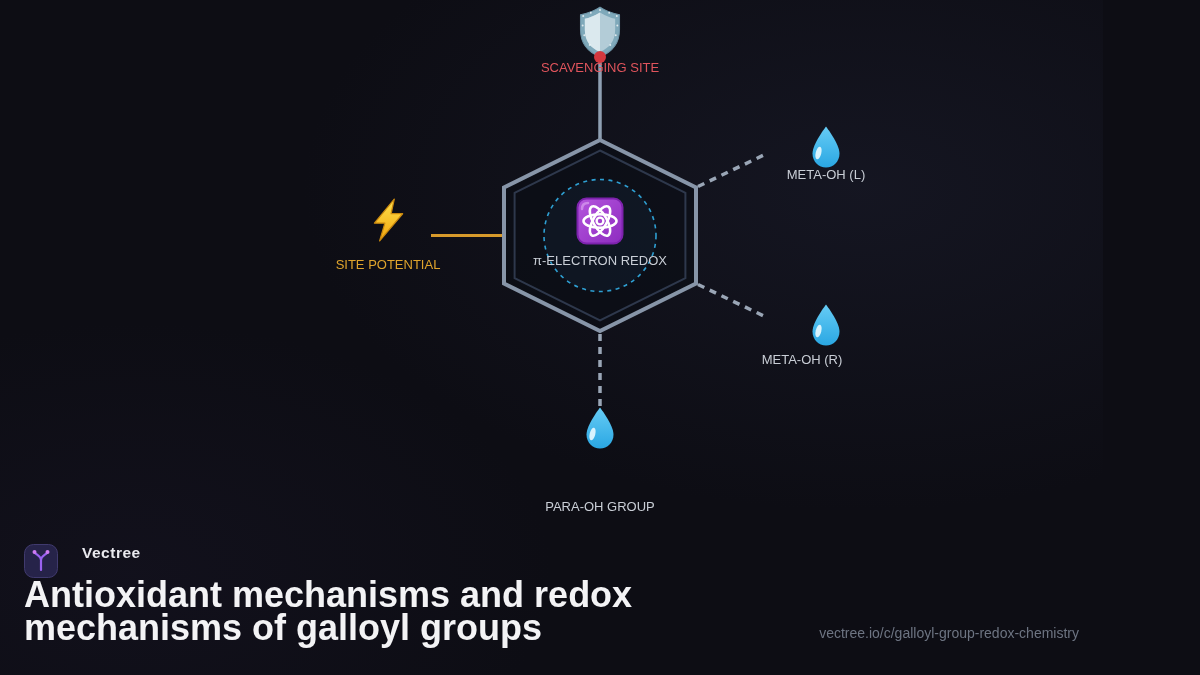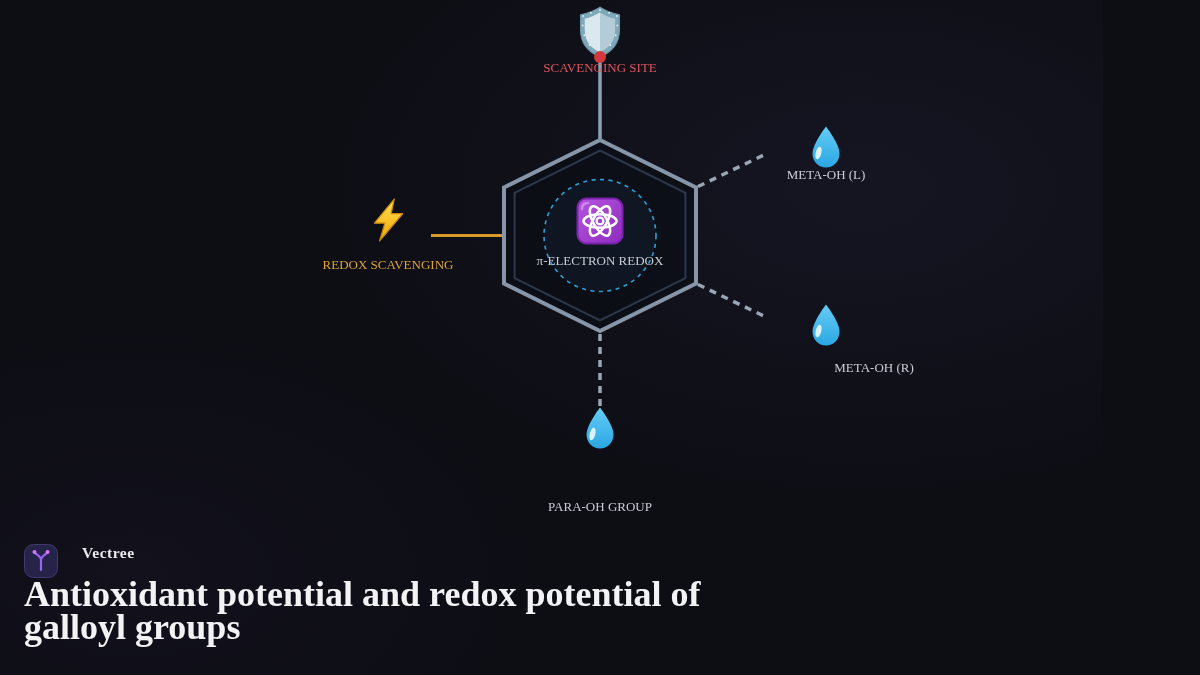--- a/index.html
+++ b/index.html
@@ -2,21 +2,21 @@
 <html><head>
 <meta charset="utf-8">
 <style>
   html,body{margin:0;padding:0;background:#0d0d14;}
   .canvas{
     position:relative;width:1103px;height:675px;overflow:hidden;
     background:
       radial-gradient(900px 520px at 78% 28%, rgba(30,32,50,0.45), rgba(0,0,0,0) 62%),
       radial-gradient(700px 420px at 12% 85%, rgba(25,22,40,0.40), rgba(0,0,0,0) 60%),
       #0d0d14;
-    font-family:Liberation Serif, serif;
+    font-family:Liberation Sans, sans-serif;
   }
   .conn{position:absolute;left:0;top:0;z-index:1;}
   .icon{position:absolute;z-index:3;}
   .node-label{
     position:absolute;z-index:3;transform:translateX(-50%);
     font-size:13px;white-space:nowrap;color:#c9ced6;
   }
   .c-red{color:#e0545c;}
   .c-amber{color:#dfa42c;}
   .c-gray{color:#c9ced6;}
@@ -79,21 +79,21 @@
     <svg width="46" height="46" viewBox="0 0 44 44">
       <defs>
         <linearGradient id="boltGrad" x1="0" y1="0" x2="0" y2="1">
           <stop offset="0" stop-color="#ffe14d"></stop>
             <stop offset="1" stop-color="#f2a50c"></stop>
         </linearGradient>
       </defs>
       <path d="M28,2 L9,25 L19,25 L14,42 L36,16 L25,16 Z" fill="url(#boltGrad)" stroke="#c9880e" stroke-width="1.2" stroke-linejoin="round"></path>
     </svg>
   </div>
-  <div class="node-label c-amber" style="left:388px;top:257px;">REDOX SCAVENGING</div>
+  <div class="node-label c-amber" style="left:388px;top:257px;">SITE POTENTIAL</div>
 
   <div class="icon" style="left:576px;top:197px;">
     <svg width="48" height="48" viewBox="0 0 48 48">
       <defs>
         <linearGradient id="atomGrad" x1="0" y1="0" x2="1" y2="1">
           <stop offset="0" stop-color="#b455dd"></stop>
             <stop offset="1" stop-color="#8e2cc0"></stop>
         </linearGradient>
       </defs>
       <rect x="1.5" y="1.5" width="45" height="45" rx="9" fill="url(#atomGrad)" stroke="#7d22ad" stroke-width="2"></rect>
@@ -121,21 +121,21 @@
     </svg>
   </div>
   <div class="node-label c-gray" style="left:826px;top:167px;">META-OH (L)</div>
 
   <div class="icon" style="left:809px;top:303px;">
     <svg width="34" height="44" viewBox="0 0 34 44">
       <path d="M17,1.5 C17,1.5 3.5,19 3.5,28.5 C3.5,36.5 9.5,42.5 17,42.5 C24.5,42.5 30.5,36.5 30.5,28.5 C30.5,19 17,1.5 17,1.5 Z" fill="url(#dropGrad)"></path>
       <ellipse cx="9.5" cy="28" rx="2.8" ry="6.5" transform="rotate(14 9.5 28)" fill="#eafaff" opacity="0.9"></ellipse>
     </svg>
   </div>
-  <div class="node-label c-gray" style="left:874px;top:352px;margin-top:8px;">META-OH (R)</div>
+  <div class="node-label c-gray" style="left:802px;top:352px;">META-OH (R)</div>
 
   <div class="icon" style="left:583px;top:406px;">
     <svg width="34" height="44" viewBox="0 0 34 44">
       <path d="M17,1.5 C17,1.5 3.5,19 3.5,28.5 C3.5,36.5 9.5,42.5 17,42.5 C24.5,42.5 30.5,36.5 30.5,28.5 C30.5,19 17,1.5 17,1.5 Z" fill="url(#dropGrad)"></path>
       <ellipse cx="9.5" cy="28" rx="2.8" ry="6.5" transform="rotate(14 9.5 28)" fill="#eafaff" opacity="0.9"></ellipse>
     </svg>
   </div>
   <div class="node-label c-gray" style="left:600px;top:455px;margin-top:44px;">PARA-OH GROUP</div>
 
   <div class="brand-row">
@@ -143,16 +143,17 @@
       <svg width="34" height="34" viewBox="0 0 34 34">
         <rect x="0.5" y="0.5" width="33" height="33" rx="9" fill="#262349" stroke="#403a6e" stroke-width="1"></rect>
         <path d="M17,26 L17,16 M17,16 C17,12 13.5,11.5 10.5,8.5 M17,16 C17,12 20.5,11.5 23.5,8.5" fill="none" stroke="#9a62f0" stroke-width="2.2" stroke-linecap="round"></path>
         <circle cx="10.5" cy="8" r="2" fill="#cf7bf2"></circle>
         <circle cx="23.5" cy="8" r="2" fill="#cf7bf2"></circle>
       </svg>
     </span>
     <span class="brand-name">Vectree</span>
   </div>
 
-  <div class="page-title">Antioxidant potential and redox potential of galloyl groups</div>
+  <div class="page-title">Antioxidant mechanisms and redox mechanisms of galloyl groups</div>
 
+  <div class="footer-url">vectree.io/c/galloyl-group-redox-chemistry</div>
 
 </div>
 
 </body></html>

